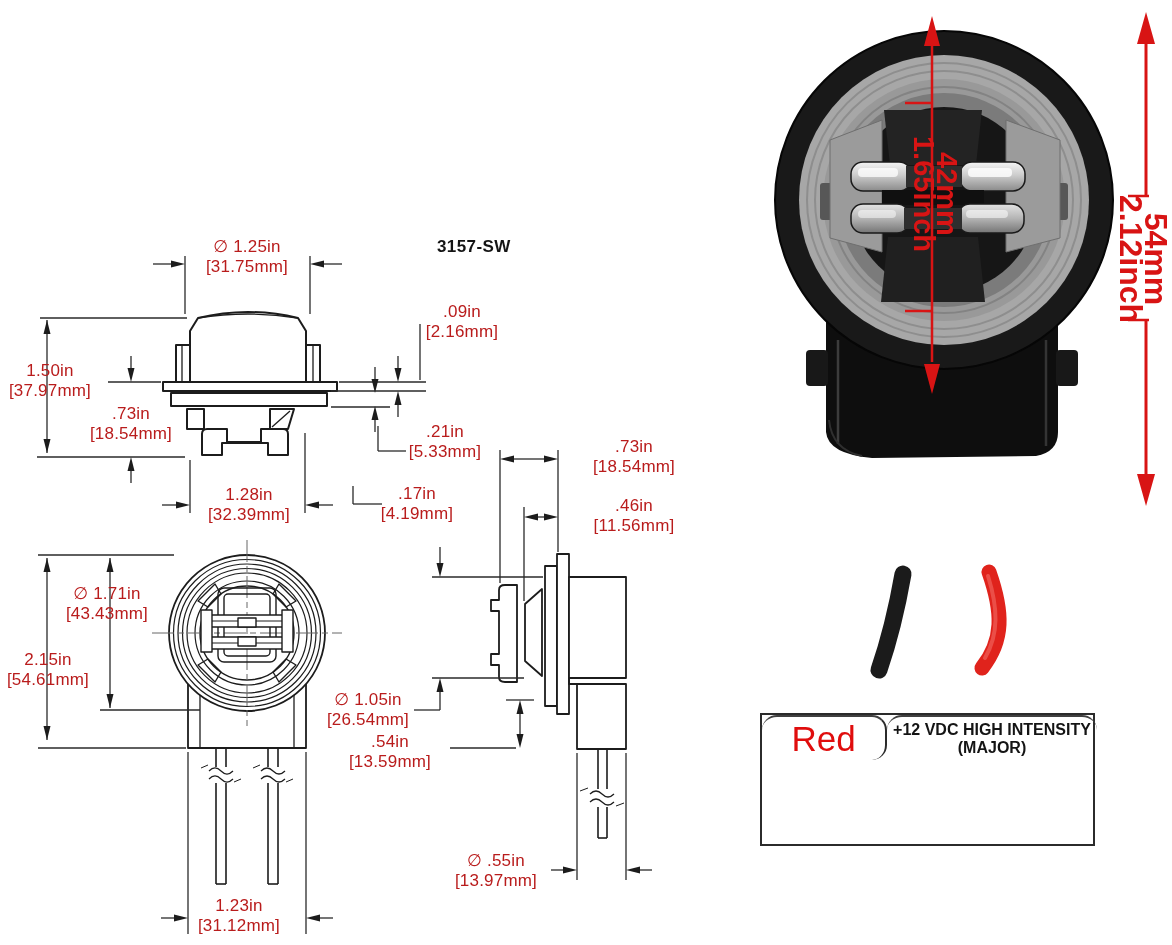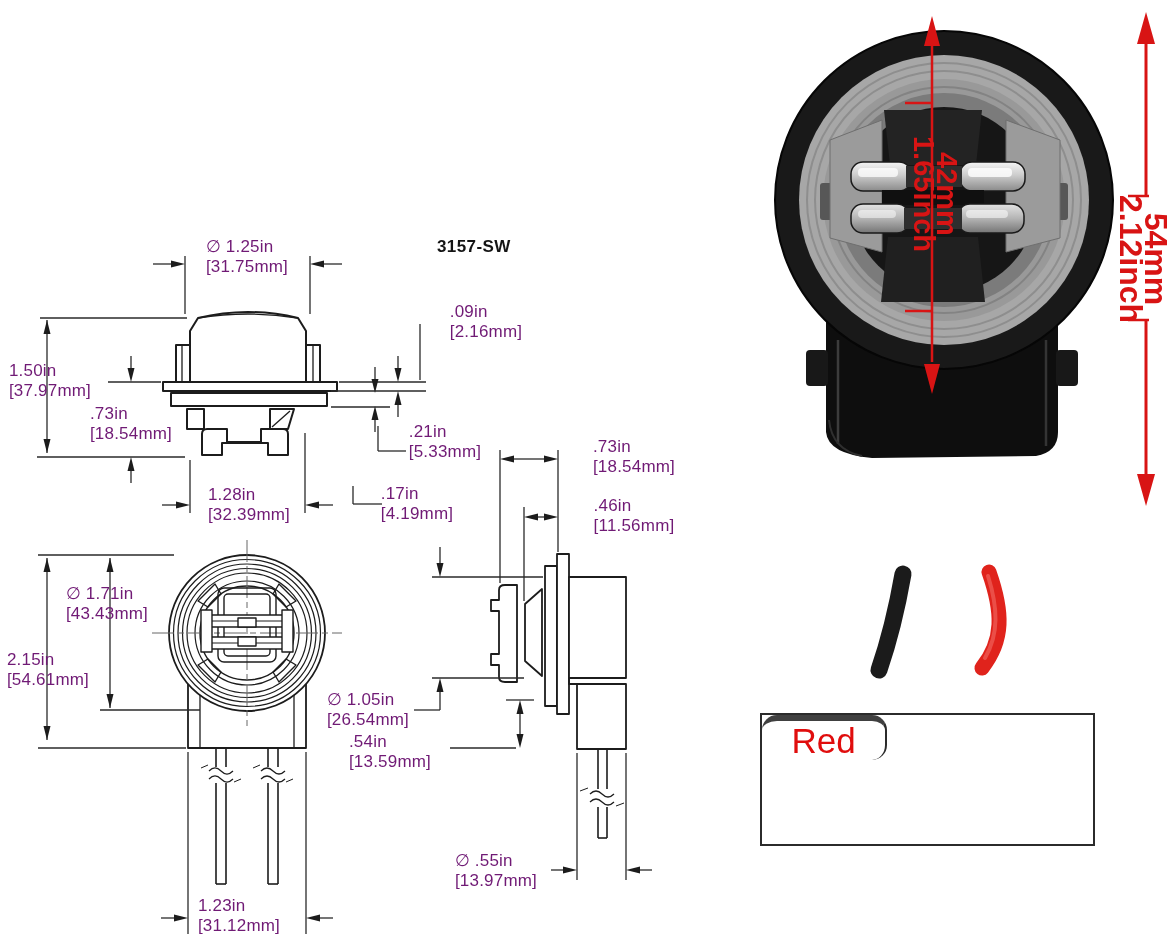--- a/index.html
+++ b/index.html
@@ -1,35 +1,35 @@
 <!DOCTYPE html>
 <html><head>
 <meta charset="utf-8">
 <style>
   html,body{margin:0;padding:0;background:#fff;}
   #stage{position:relative;width:1172px;height:945px;background:#ffffff;overflow:hidden;
          font-family:"Liberation Sans",sans-serif;}
   #lineart{position:absolute;left:0;top:0;}
-  .dim{position:absolute;transform:translateX(-50%);
-       font-size:17px;line-height:20px;color:#701a75;white-space:nowrap;letter-spacing:.2px;}
+  .dim{position:absolute;transform:translateX(-50%);text-align:center;
+       font-size:17px;line-height:20px;color:#b91c1c;white-space:nowrap;letter-spacing:.2px;}
   .dim span{display:block;}
   .pn{position:absolute;font-size:17px;font-weight:bold;color:#141414;letter-spacing:.4px;text-align:center;}
   .rdim{position:absolute;transform:translate(-50%,-50%) rotate(90deg);
         text-align:center;font-weight:bold;white-space:nowrap;}
   .rdim span{display:block;}
   #dim42{font-size:29px;line-height:23px;}
   #dim54{font-size:32px;line-height:25px;}
   
   #wiretable{position:absolute;left:760px;top:713px;width:335px;height:133px;
              display:grid;grid-template-columns:125px 210px;grid-template-rows:45px 45px 43px;
              border:2px solid #2b2b2b;box-sizing:border-box;background:#fff;}
   #wiretable .cell{display:flex;flex-direction:column;align-items:center;justify-content:center;
              box-sizing:border-box;color:#141414;text-align:center;}
   #wiretable .c1{border-right:2px solid #2b2b2b;}
-  #wiretable .r2{border-top:6px solid #404040;border-radius:15px;}
+  #wiretable .r2{border-top:2px solid #404040;border-radius:15px;}
   #wiretable .hdr{font-size:16px;font-weight:bold;letter-spacing:.3px;line-height:18px;}
   #wiretable .conn{font-size:16px;font-weight:bold;line-height:18px;}
   .colorname{font-size:35px;line-height:38px;font-weight:400;}
 </style>
 </head>
 <body>
 
 <div id="stage">
 
 <svg id="lineart" width="1172" height="945" viewBox="0 0 1172 945" xmlns="http://www.w3.org/2000/svg">
@@ -290,21 +290,21 @@
     <polygon points="306,918 320,914.5 320,921.5" stroke="none"></polygon>
   </g>
 </svg>
 
 <div class="pn" style="left:437px;top:237px">3157-SW</div>
 
 <div class="dim" style="left:247px;top:237px">
   <span>∅ 1.25in</span>
       <span>[31.75mm]</span>
 </div>
-<div class="dim" style="left:486px;top:302px">
+<div class="dim" style="left:462px;top:302px">
   <span>.09in</span>
       <span>[2.16mm]</span>
 </div>
 <div class="dim" style="left:50px;top:361px">
   <span>1.50in</span>
       <span>[37.97mm]</span>
 </div>
 <div class="dim" style="left:131px;top:404px">
   <span>.73in</span>
       <span>[18.54mm]</span>
@@ -360,15 +360,19 @@
 </div>
 <div id="dim54" class="rdim" style="left:1143px;top:259px;color:#d81414">
   <span>54mm</span>
   <span>2.12inch</span>
 </div>
 
 <div id="wiretable">
   <div class="cell c1 r2 colorname" style="color:#e00d0d">
     <span>Red</span>
   </div>
+  <div class="cell r2 conn">
+    <span>+12 VDC HIGH INTENSITY</span>
+    <span>(MAJOR)</span>
+  </div>
 </div>
 
 </div>
 
 </body></html>

